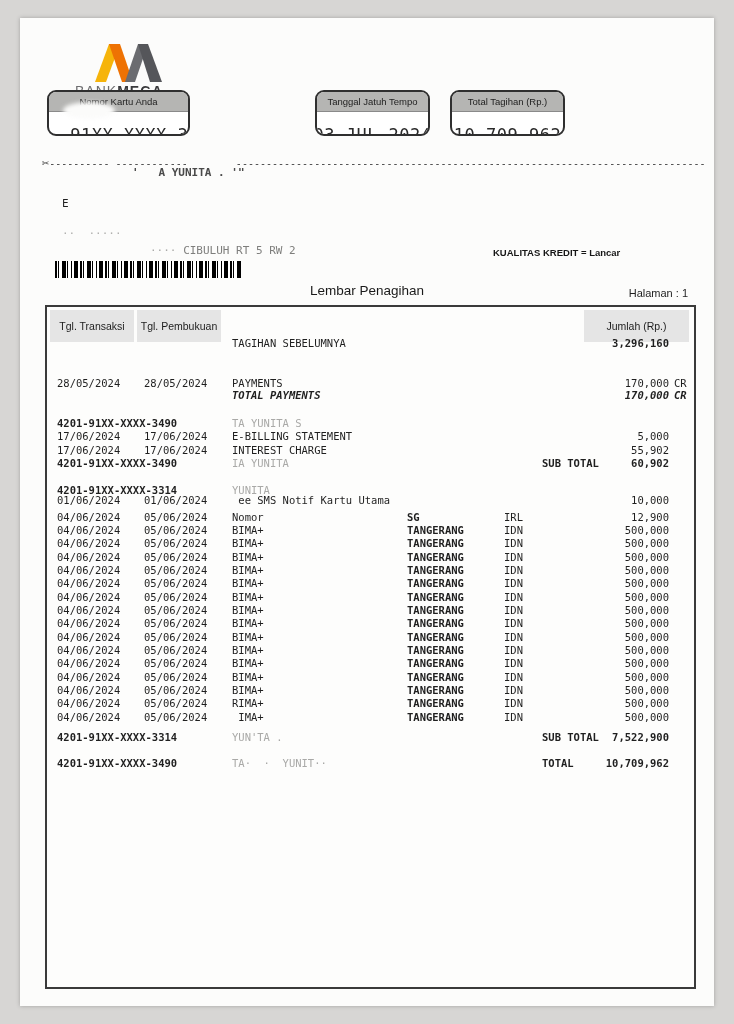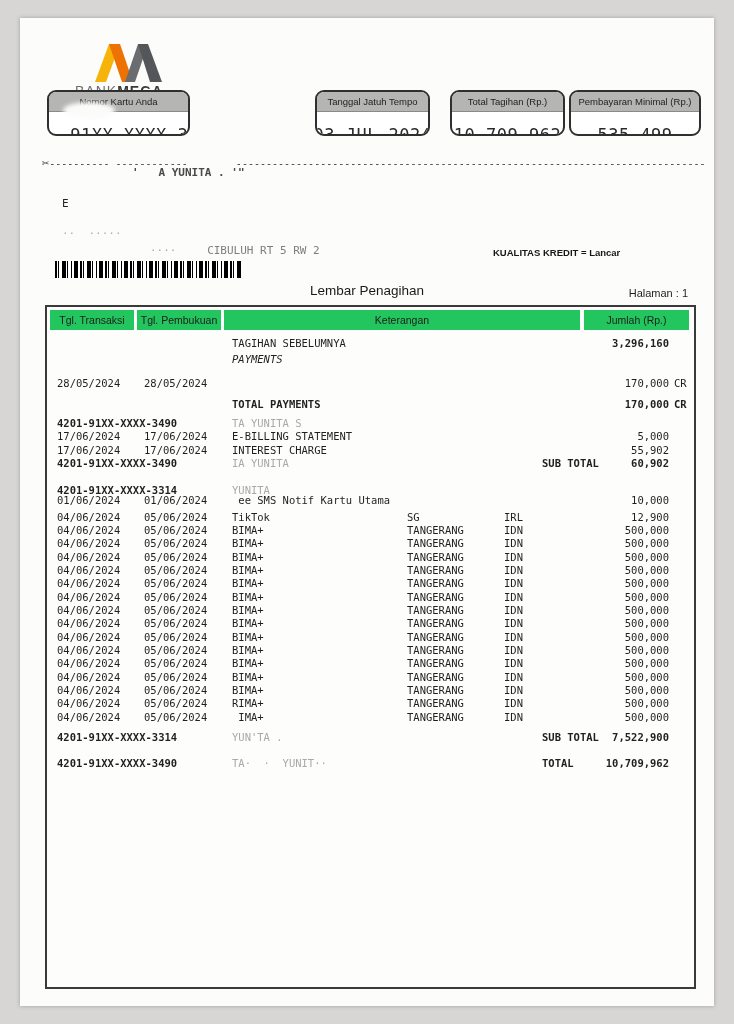--- a/index.html
+++ b/index.html
@@ -55,35 +55,35 @@
   }
   .bcodes{position:absolute;left:35px;top:262px;width:280px;font-size:10px;}
   .bcodes .c2{position:absolute;left:160px;top:0;}
   .doc-title{position:absolute;left:0;top:265px;width:694px;text-align:center;
     font-family:"Liberation Sans",sans-serif;font-size:13.5px;color:#1a1a1a;}
   .page-label{position:absolute;right:26px;top:269px;font-family:"Liberation Sans",sans-serif;font-size:11px;}
   
   .ttable{position:absolute;left:25px;top:287px;width:647px;height:680px;border:2px solid #3a3a3a;background:#fdfdfc;}
   .thead{position:absolute;left:0;top:0;width:100%;height:26px;}
   .hcell{
-    position:absolute;top:3px;height:20px;background:#22c55e;
+    position:absolute;top:3px;height:32px;background:#e5e5e5;
     font-family:"Liberation Sans",sans-serif;font-size:10.5px;color:#1d1d1d;
     display:flex;align-items:center;justify-content:center;
   }
   .h0{left:3px;width:84px;}
   .h1{left:90px;width:84px;}
   .h2{left:177px;width:356px;}
   .h3{left:537px;width:105px;}
   .tbody{position:absolute;left:0;top:30px;width:100%;}
   .trow{position:absolute;left:0;width:100%;height:13.35px;font-size:10.5px;white-space:pre;}
   .trow span{position:absolute;top:0;line-height:13.35px;}
   .c-d1{left:10px;}
   .c-d2{left:97px;}
   .c-ket{left:185px;}
-  .c-city{left:360px;}
+  .c-city{left:360px;font-weight:bold;}
   .c-cty{left:457px;}
   .c-lbl{left:487px;font-weight:bold;margin-left:8px;}
   .c-amt{left:500px;width:122px;text-align:right;}
   .c-cr{left:627px;}
   .b{font-weight:bold;}
 </style>
 </head>
 <body>
 
 <div class="paper">
@@ -106,62 +106,57 @@
         <div class="smudge"></div>
       </div>
       <div class="sbox" style="left: 295px; width: 111px;">
         <div class="lbl">Tanggal Jatuh Tempo</div>
         <div class="val">03 JUL 2024</div>
       </div>
       <div class="sbox" style="left: 430px; width: 111px;">
         <div class="lbl">Total Tagihan (Rp.)</div>
         <div class="val">10,709,962</div>
       </div>
-      <div class="sbox" style="left: 549px; width: 128px;">
-        <div class="lbl">Pembayaran Minimal (Rp.)</div>
-        <div class="val">535,499</div>
-      </div>
     </div>
 
   <div class="cutline"><span class="sc">✂</span><span>---------- ------------        ------------------------------------------------------------------------------</span></div>
 
   <div class="addr">
     <div class="l-name faded" style="color:#4a4a4a;filter:blur(.3px);">'   A YUNITA . '"</div>
     <div class="l-a1">E</div>
     <div class="l-a2">··  ·····</div>
-    <div class="l-a3"><span class="faded">···· </span><span style="color:#7e7e7c;margin-left:24px;">CIBULUH RT 5 RW 2</span></div>
+    <div class="l-a3"><span class="faded">···· </span><span style="color:#7e7e7c;">CIBULUH RT 5 RW 2</span></div>
     <div class="l-city">BOGOR 16151</div>
   </div>
 
   <div class="kualitas">KUALITAS KREDIT = Lancar</div>
 
   <div class="barcode"></div>
 
   <div class="doc-title">Lembar Penagihan</div>
   <div class="page-label">Halaman : 1</div>
 
   <div class="ttable">
     <div class="thead">
       <div class="hcell h0">Tgl. Transaksi</div>
       <div class="hcell h1">Tgl. Pembukuan</div>
-      <div class="hcell h2">Keterangan</div>
       <div class="hcell h3">Jumlah (Rp.)</div>
     </div>
     <div class="tbody" id="tbody">
         <div class="trow" style="top: 0px;"><span class="c-ket">TAGIHAN SEBELUMNYA</span><span class="c-amt b">3,296,160</span></div>
-        <div class="trow" style="top: 16px; font-style: italic;"><span class="c-ket">PAYMENTS</span></div>
+        <div class="trow" style="top: 40px;"><span class="c-ket">PAYMENTS</span></div>
         <div class="trow" style="top: 40.05px;"><span class="c-d1">28/05/2024</span><span class="c-d2">28/05/2024</span><span class="c-amt">170,000</span><span class="c-cr">CR</span></div>
-        <div class="trow" style="top: 61px;"><span class="c-ket b">TOTAL PAYMENTS</span><span class="c-amt b">170,000</span><span class="c-cr b">CR</span></div>
+        <div class="trow" style="top: 52px; font-style: italic;"><span class="c-ket b">TOTAL PAYMENTS</span><span class="c-amt b">170,000</span><span class="c-cr b">CR</span></div>
         <div class="trow" style="top: 80.1px;"><span class="c-d1 b">4201-91XX-XXXX-3490</span><span class="c-ket faded">TA YUNITA S</span></div>
         <div class="trow" style="top: 93.45px;"><span class="c-d1">17/06/2024</span><span class="c-d2">17/06/2024</span><span class="c-ket">E-BILLING STATEMENT</span><span class="c-amt">5,000</span></div>
         <div class="trow" style="top: 106.8px;"><span class="c-d1">17/06/2024</span><span class="c-d2">17/06/2024</span><span class="c-ket">INTEREST CHARGE</span><span class="c-amt">55,902</span></div>
         <div class="trow" style="top: 120.15px;"><span class="c-d1 b">4201-91XX-XXXX-3490</span><span class="c-ket faded">IA YUNITA</span><span class="c-lbl">SUB TOTAL</span><span class="c-amt b">60,902</span></div>
         <div class="trow" style="top: 146.85px;"><span class="c-d1 b">4201-91XX-XXXX-3314</span><span class="c-ket faded">YUNITA</span></div>
         <div class="trow" style="top: 157px;"><span class="c-d1">01/06/2024</span><span class="c-d2">01/06/2024</span><span class="c-ket"> ee SMS Notif Kartu Utama</span><span class="c-amt">10,000</span></div>
-        <div class="trow" style="top: 173.55px;"><span class="c-d1">04/06/2024</span><span class="c-d2">05/06/2024</span><span class="c-ket">TikTok</span><span class="c-city">SG</span><span class="c-cty">IRL</span><span class="c-amt">12,900</span></div>
+        <div class="trow" style="top: 173.55px;"><span class="c-d1">04/06/2024</span><span class="c-d2">05/06/2024</span><span class="c-ket">Nomor</span><span class="c-city">SG</span><span class="c-cty">IRL</span><span class="c-amt">12,900</span></div>
         <div class="trow" style="top: 186.9px;"><span class="c-d1">04/06/2024</span><span class="c-d2">05/06/2024</span><span class="c-ket">BIMA+</span><span class="c-city">TANGERANG</span><span class="c-cty">IDN</span><span class="c-amt">500,000</span></div>
         <div class="trow" style="top: 200.25px;"><span class="c-d1">04/06/2024</span><span class="c-d2">05/06/2024</span><span class="c-ket">BIMA+</span><span class="c-city">TANGERANG</span><span class="c-cty">IDN</span><span class="c-amt">500,000</span></div>
         <div class="trow" style="top: 213.6px;"><span class="c-d1">04/06/2024</span><span class="c-d2">05/06/2024</span><span class="c-ket">BIMA+</span><span class="c-city">TANGERANG</span><span class="c-cty">IDN</span><span class="c-amt">500,000</span></div>
         <div class="trow" style="top: 226.95px;"><span class="c-d1">04/06/2024</span><span class="c-d2">05/06/2024</span><span class="c-ket">BIMA+</span><span class="c-city">TANGERANG</span><span class="c-cty">IDN</span><span class="c-amt">500,000</span></div>
         <div class="trow" style="top: 240.3px;"><span class="c-d1">04/06/2024</span><span class="c-d2">05/06/2024</span><span class="c-ket">BIMA+</span><span class="c-city">TANGERANG</span><span class="c-cty">IDN</span><span class="c-amt">500,000</span></div>
         <div class="trow" style="top: 253.65px;"><span class="c-d1">04/06/2024</span><span class="c-d2">05/06/2024</span><span class="c-ket">BIMA+</span><span class="c-city">TANGERANG</span><span class="c-cty">IDN</span><span class="c-amt">500,000</span></div>
         <div class="trow" style="top: 267px;"><span class="c-d1">04/06/2024</span><span class="c-d2">05/06/2024</span><span class="c-ket">BIMA+</span><span class="c-city">TANGERANG</span><span class="c-cty">IDN</span><span class="c-amt">500,000</span></div>
         <div class="trow" style="top: 280.35px;"><span class="c-d1">04/06/2024</span><span class="c-d2">05/06/2024</span><span class="c-ket">BIMA+</span><span class="c-city">TANGERANG</span><span class="c-cty">IDN</span><span class="c-amt">500,000</span></div>
         <div class="trow" style="top: 293.7px;"><span class="c-d1">04/06/2024</span><span class="c-d2">05/06/2024</span><span class="c-ket">BIMA+</span><span class="c-city">TANGERANG</span><span class="c-cty">IDN</span><span class="c-amt">500,000</span></div>
         <div class="trow" style="top: 307.05px;"><span class="c-d1">04/06/2024</span><span class="c-d2">05/06/2024</span><span class="c-ket">BIMA+</span><span class="c-city">TANGERANG</span><span class="c-cty">IDN</span><span class="c-amt">500,000</span></div>

